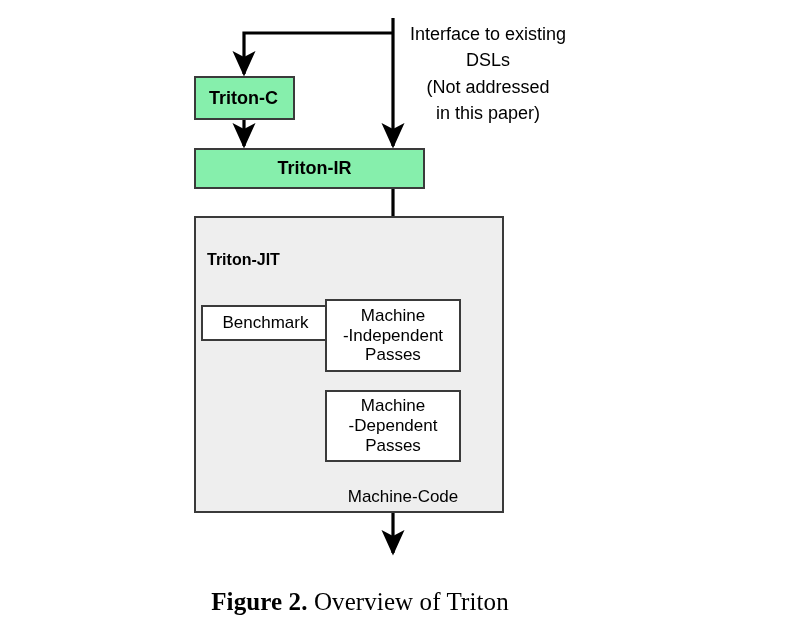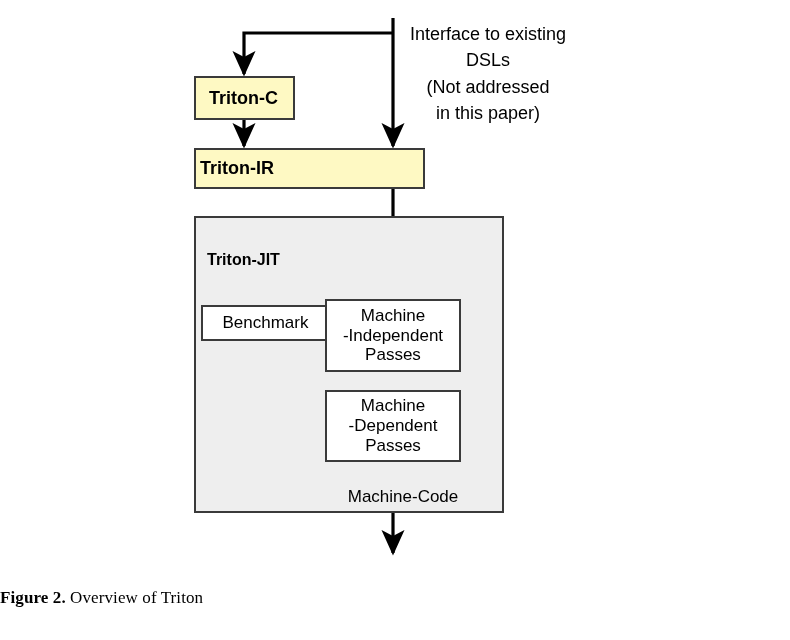--- a/index.html
+++ b/index.html
@@ -32,21 +32,21 @@
     position: absolute;
     box-sizing: border-box;
     display: flex;
     align-items: center;
     justify-content: center;
     text-align: center;
     line-height: 1.16;
     z-index: 3;
   }
   .node.shaded {
-    background: #fef9c3;
+    background: #86efac;
     border: 2px solid #3a3a3a;
   }
   .node.plain {
     background: #ffffff;
     border: 2px solid #3a3a3a;
   }
   .node.bold-label {
     font-weight: bold;
     justify-content: flex-start;
   }
@@ -60,21 +60,22 @@
     left: 194px;  top: 76px;
     width: 101px; height: 44px;
     font-size: 18px;
     padding-left: 13px;
   }
   
   #node-triton-ir {
     left: 194px;  top: 148px;
     width: 231px; height: 41px;
     font-size: 18px;
-    padding-left: 4px;
+    padding-left: 10px;
+    justify-content: center;
   }
   
   #panel-triton-jit {
     position: absolute;
     left: 194px; top: 216px;
     width: 310px; height: 297px;
     box-sizing: border-box;
     background: #eeeeee;
     border: 2px solid #3a3a3a;
     z-index: 1;
@@ -128,23 +129,23 @@
     line-height: 1.47;
     white-space: pre-line;
     z-index: 3;
     text-align: center;
   }
   
   #figure-caption {
     position: absolute;
     left: 0; top: 588px;
     width: 720px;
-    text-align: left;
+    text-align: center;
     font-family: "Liberation Serif", serif;
-    font-size: 17px;
+    font-size: 25px;
     letter-spacing: .1px;
   }
   #figure-caption .caption-label {
     font-weight: bold;
   }
 </style>
 </head>
 <body>
 
 <div id="figure-root">

